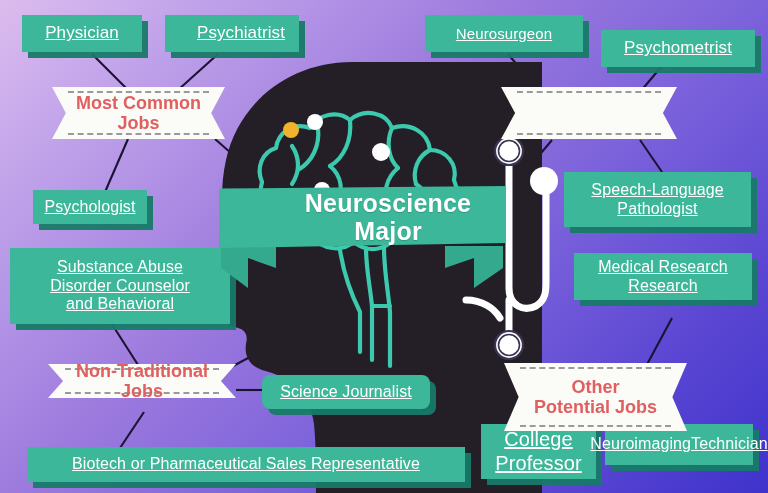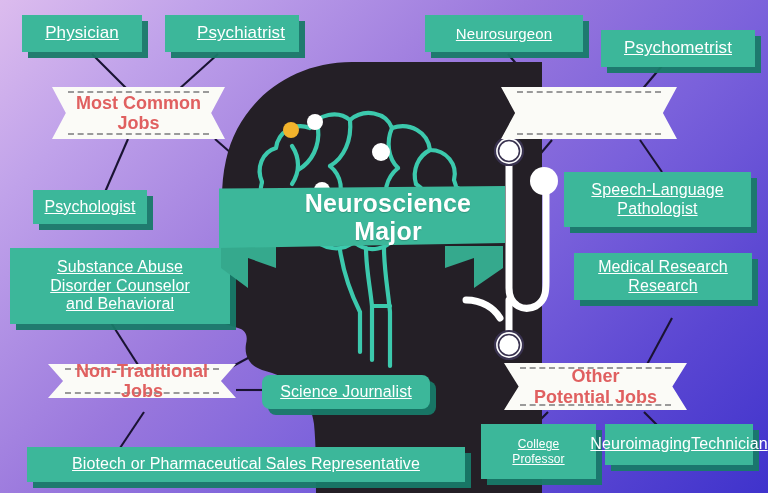--- a/index.html
+++ b/index.html
@@ -208,21 +208,21 @@
 
   <div class="jobbox" style="left:27px;top:447px;width:438px;height:35px;font-size:16px;">
     <span>Biotech or Pharmaceutical Sales Representative</span>
   </div>
 
   <div class="jobbox" style="left:574px;top:253px;width:178px;height:47px;font-size:16px;flex-direction:column;">
     <span>Medical Research</span>
     <span>Research</span>
   </div>
 
-  <div class="jobbox" style="left:481px;top:424px;width:115px;height:55px;font-size:12px;flex-direction:column;">
+  <div class="jobbox" style="left:481px;top:424px;width:115px;height:55px;font-size:20px;flex-direction:column;">
     <span>College</span>
     <span>Professor</span>
   </div>
 
   <div class="jobbox" style="left:605px;top:424px;width:148px;height:41px;font-size:16px;">
     <span>Neuroimaging</span>
     <span>Technician</span>
   </div>
 
   <div class="ribbon" style="left:52px;top:87px;width:173px;height:52px;font-size:18px;">
@@ -241,21 +241,21 @@
 
   <div class="ribbon" style="left:48px;top:364px;width:188px;height:34px;font-size:18px;">
     <div class="dash-top"></div>
     <div class="rtxt">
       <span>Non-Traditional</span><br>
       <span>Jobs</span>
     </div>
     <div class="dash-bot"></div>
   </div>
 
-  <div class="ribbon" style="left:504px;top:363px;width:183px;height:47px;font-size:18px;">
+  <div class="ribbon" style="left:504px;top:363px;width:183px;height:68px;font-size:18px;">
     <div class="dash-top"></div>
     <div class="rtxt">
       <span>Other</span><br>
       <span>Potential Jobs</span>
     </div>
     <div class="dash-bot"></div>
   </div>
 
   <div id="title-banner"></div>
   <div id="title-text">

